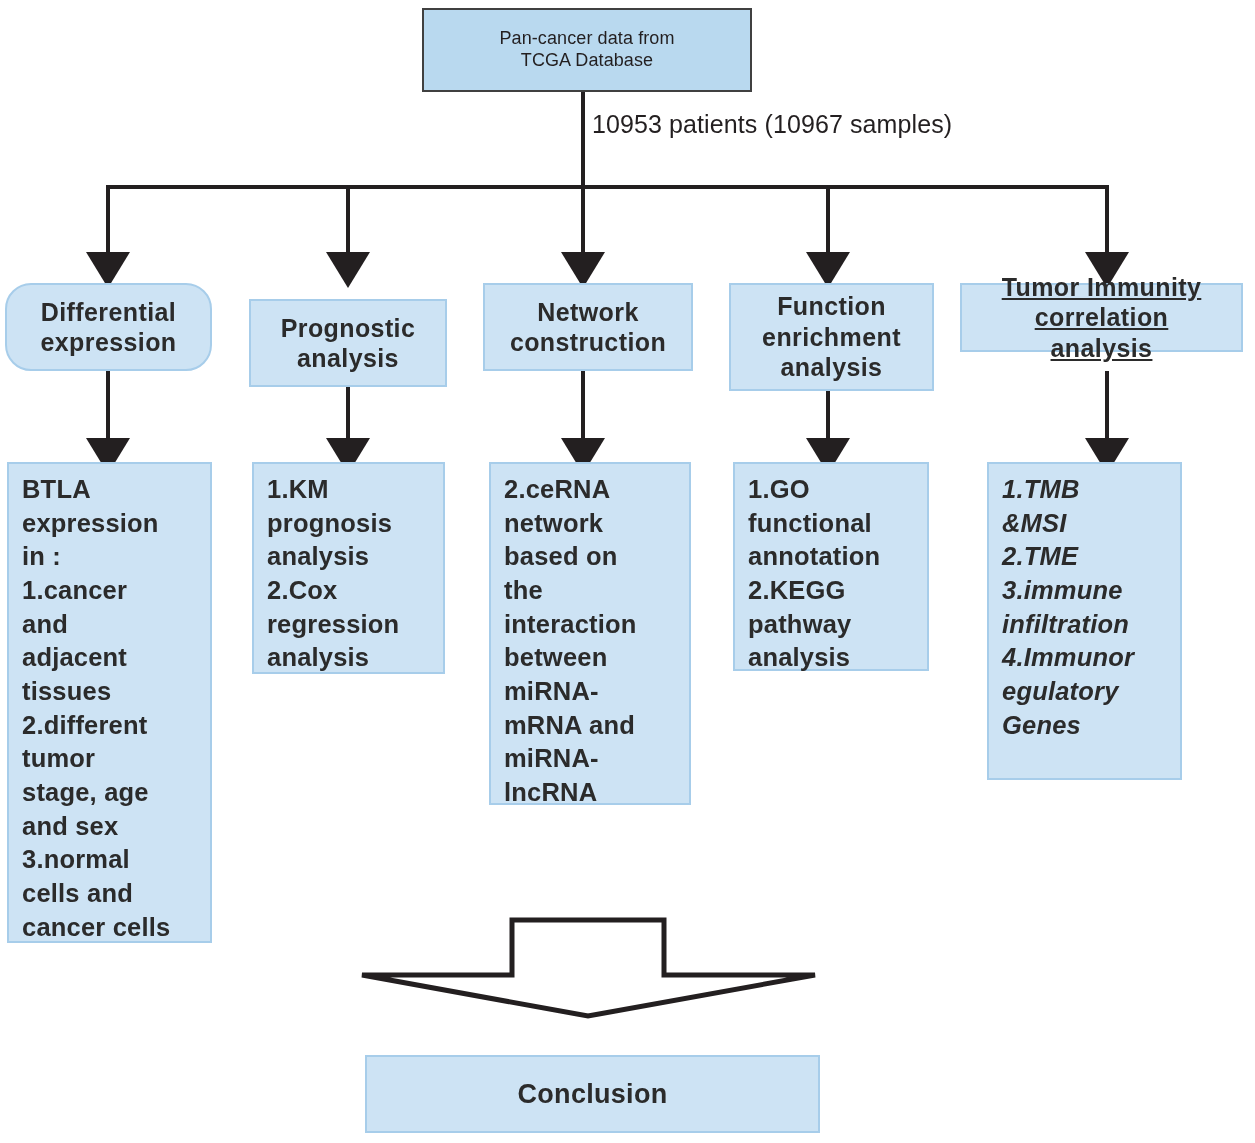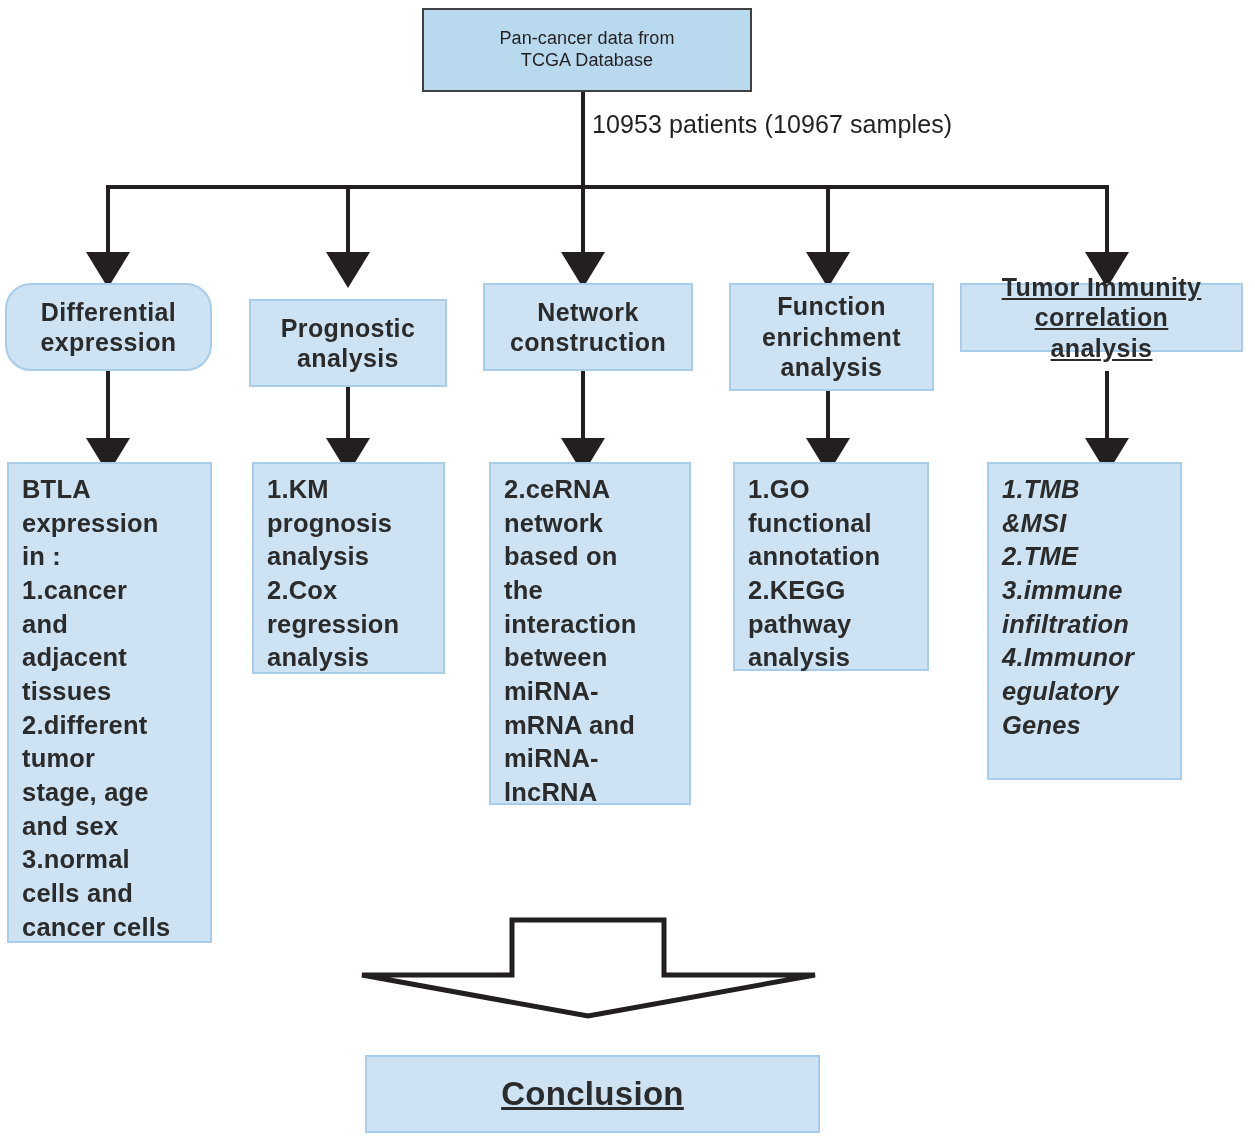--- a/index.html
+++ b/index.html
@@ -62,25 +62,24 @@
     letter-spacing: 0.2px;
     align-items: flex-start;
     justify-content: flex-start;
     text-align: left;
     padding: 9px 4px 20px 13px;
     white-space: pre-line;
   }
   .concl-node {
     background: #cde3f4;
     border: 2px solid #a7cdea;
-    font-size: 33px;
+    font-size: 27px;
     font-weight: bold;
     color: #2b2b2b;
     letter-spacing: 0.3px;
-    text-decoration: underline;
   }
   .edge-label {
     position: absolute;
     font-size: 25px;
     color: #231f20;
     white-space: nowrap;
     letter-spacing: 0.1px;
     text-align: right;
   }
   .cat-text {

